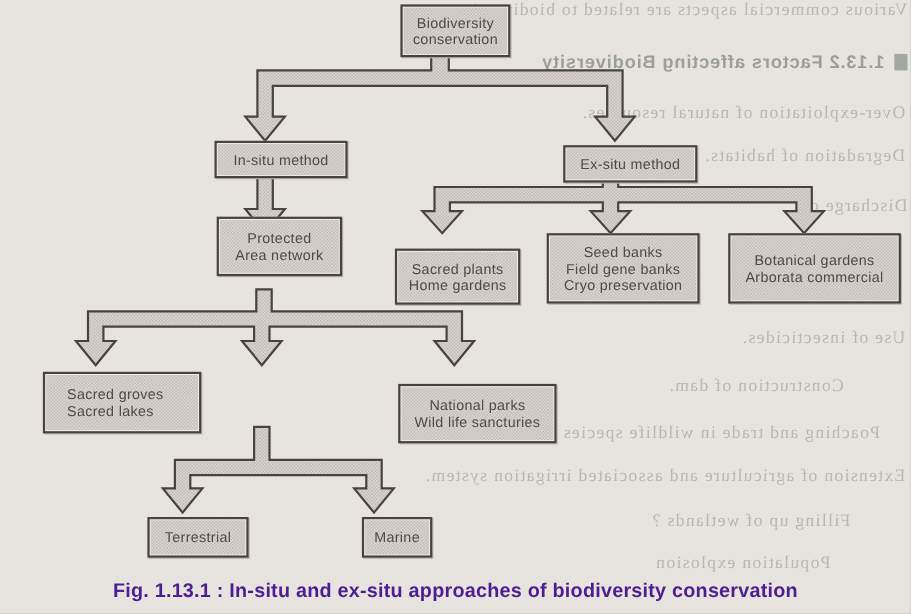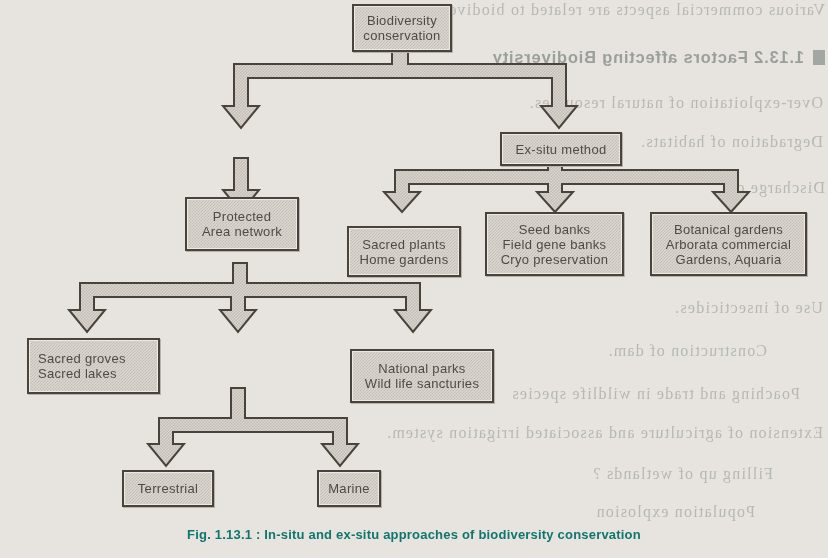--- a/index.html
+++ b/index.html
@@ -32,26 +32,27 @@
     display:flex;flex-direction:column;justify-content:center;
     text-align:center;
     color:#4e4a45;font-size:13px;line-height:15px;letter-spacing:0.3px;
     border:2.5px solid #49433c;
     background-color:#dbd7d0;
     background-image:
       linear-gradient(45deg,#c2beb6 25%,transparent 25%,transparent 75%,#c2beb6 75%),
       linear-gradient(45deg,#c2beb6 25%,transparent 25%,transparent 75%,#c2beb6 75%);
     background-position:0 0,1.5px 1.5px;background-size:3px 3px;
     box-shadow:inset 0 0 0 1px #ece9e4, 1px 1px 0 #b6b2ab;
+    margin-left:12px;
   }
-  .node.left{text-align:left;padding-left:9px;}
+  .node.left{text-align:left;padding-left:20px;}
   .caption{
     position:absolute;z-index:3;left:0;top:527px;width:828px;
-    text-align:center;font-weight:bold;font-size:13px;letter-spacing:0.2px;
-    color:#0f766e;
+    text-align:center;font-weight:bold;font-size:18px;letter-spacing:0.2px;
+    color:#4c1d95;
   }
 </style>
 </head>
 <body>
 
 <div class="page">
 
   <div class="bleed">
     <div class="bl" style="left:3px;top:1px">Various commercial aspects are related to biodiversity.</div>
     <div class="bl heading" style="left:3px;top:48px"><span class="marker"></span><span>1.13.2  Factors affecting Biodiversity</span></div>
@@ -79,20 +80,23 @@
     <path fill="url(#ht)" stroke="#49433c" stroke-width="2" d="M548,158 H562 V170 H738 V192 H749 L731,212 L713,192 H724 V184 H562 V192 H573 L555,212 L537,192 H548 V184 H409 V192 H420 L402,212 L384,192 H395 V170 H548 Z"></path>
     <path fill="url(#ht)" stroke="#49433c" stroke-width="2" d="M233,263 H247 V283 H420 V310 H431 L413,332 L395,310 H406 V297 H245 V310 H256 L238,332 L220,310 H231 V297 H94 V310 H105 L87,332 L69,310 H80 V283 H233 Z"></path>
     <path fill="url(#ht)" stroke="#49433c" stroke-width="2" d="M231,388 H245 V418 H347 V444 H358 L340,466 L322,444 H333 V432 H173 V444 H184 L166,466 L148,444 H159 V418 H231 Z"></path>
   </svg>
 
   <div class="node" style="left:352px;top:4px;width:96px;height:44px">
     <div>Biodiversity</div>
     <div>conservation</div>
   </div>
 
+  <div class="node" style="left:183px;top:128px;width:117px;height:30px">
+    <div>In-situ method</div>
+  </div>
 
   <div class="node" style="left:500px;top:132px;width:118px;height:30px">
     <div>Ex-situ method</div>
   </div>
 
   <div class="node" style="left:185px;top:197px;width:110px;height:50px">
     <div>Protected</div>
     <div>Area network</div>
   </div>
 
@@ -103,21 +107,20 @@
 
   <div class="node" style="left:485px;top:212px;width:135px;height:60px">
     <div>Seed banks</div>
     <div>Field gene banks</div>
     <div>Cryo preservation</div>
   </div>
 
   <div class="node" style="left:650px;top:212px;width:153px;height:60px">
     <div>Botanical gardens</div>
     <div>Arborata commercial</div>
-    <div>Gardens, Aquaria</div>
   </div>
 
   <div class="node left" style="left:27px;top:338px;width:120px;height:52px">
     <div>Sacred groves</div>
     <div>Sacred lakes</div>
   </div>
 
 
   <div class="node" style="left:350px;top:349px;width:140px;height:50px">
     <div>National parks</div>

